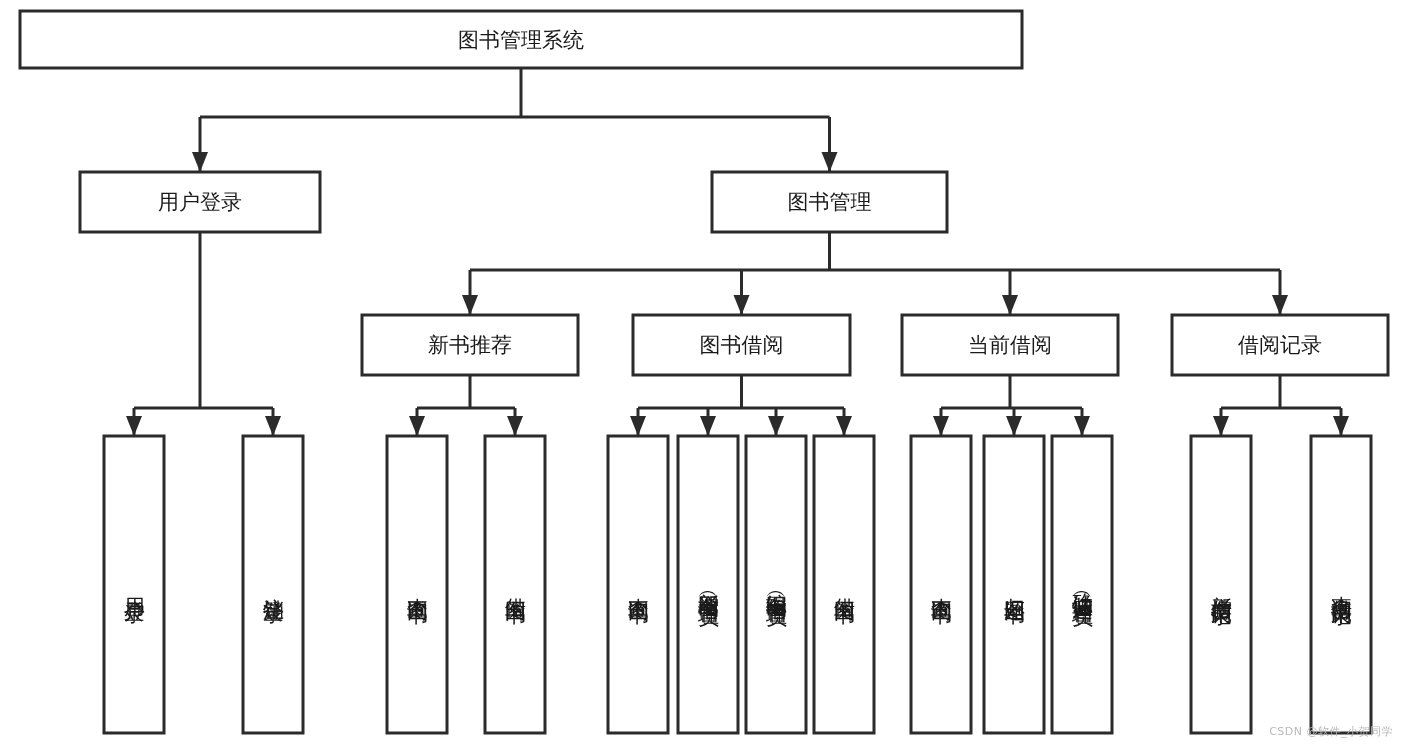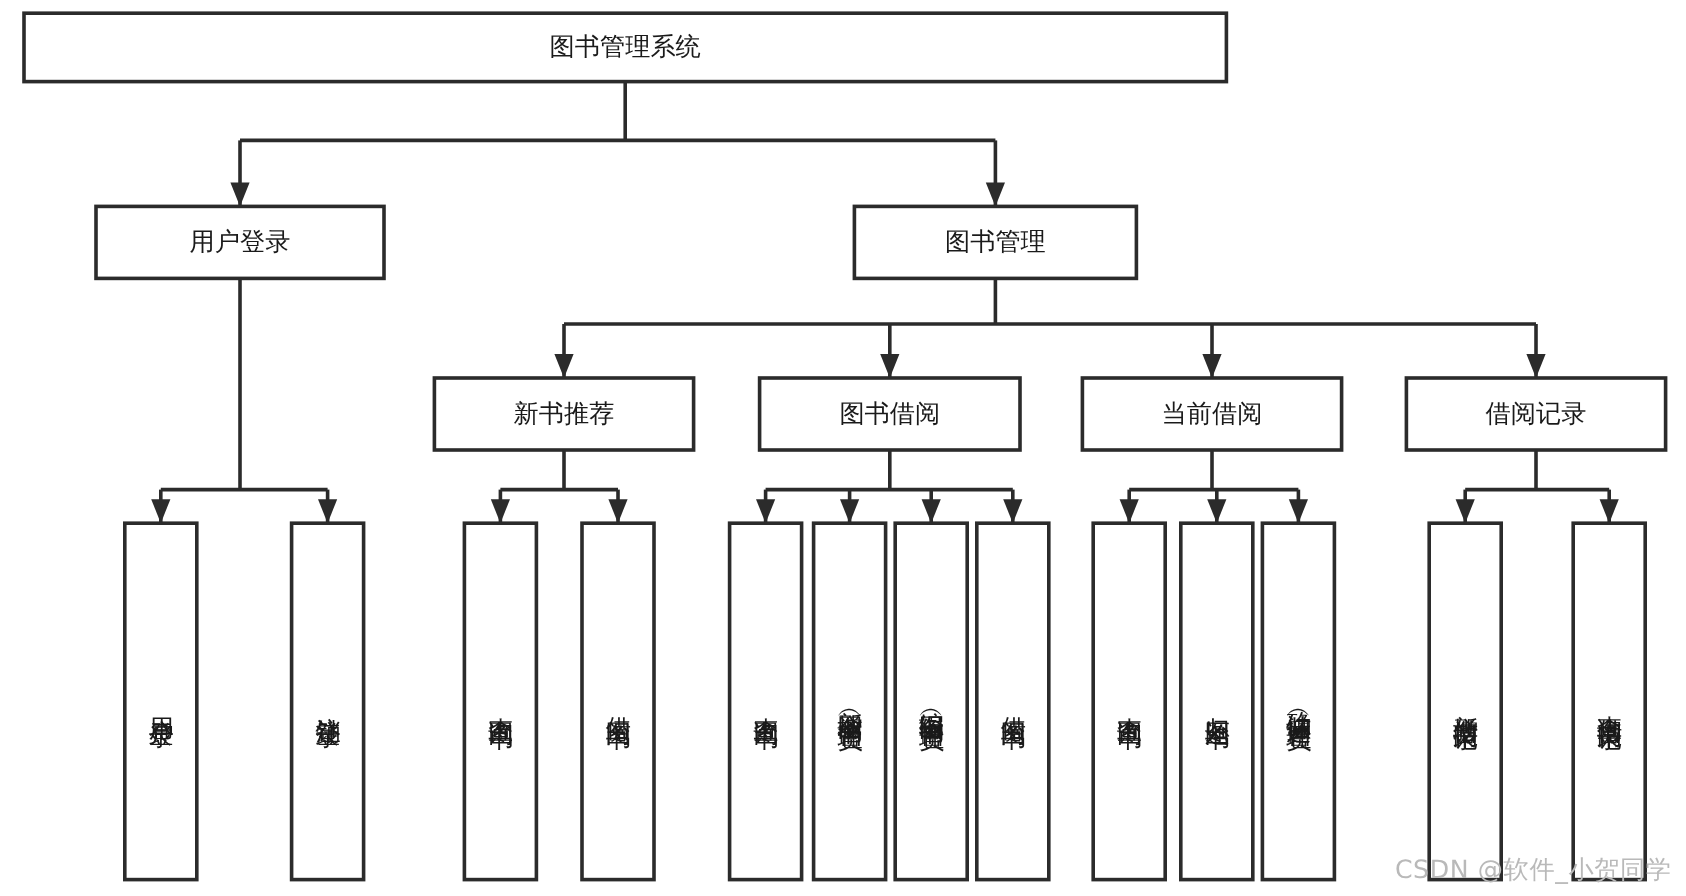--- a/index.html
+++ b/index.html
@@ -71,21 +71,21 @@
     letter-spacing: 2px;
     color: #1a1a1a;
     white-space: nowrap;
     text-align: center;
   }
   .watermark {
     position: absolute;
     right: 12px;
     bottom: 8px;
     font-family: "DejaVu Sans", "Liberation Sans", sans-serif;
-    font-size: 21px;
+    font-size: 11px;
     color: #b9b9b9;
     letter-spacing: 0.5px;
     white-space: nowrap;
   }
 </style>
 </head>
 <body>
 
 <div id="diagram-root">
   <svg class="diagram-canvas" viewBox="0 0 1405 747">

